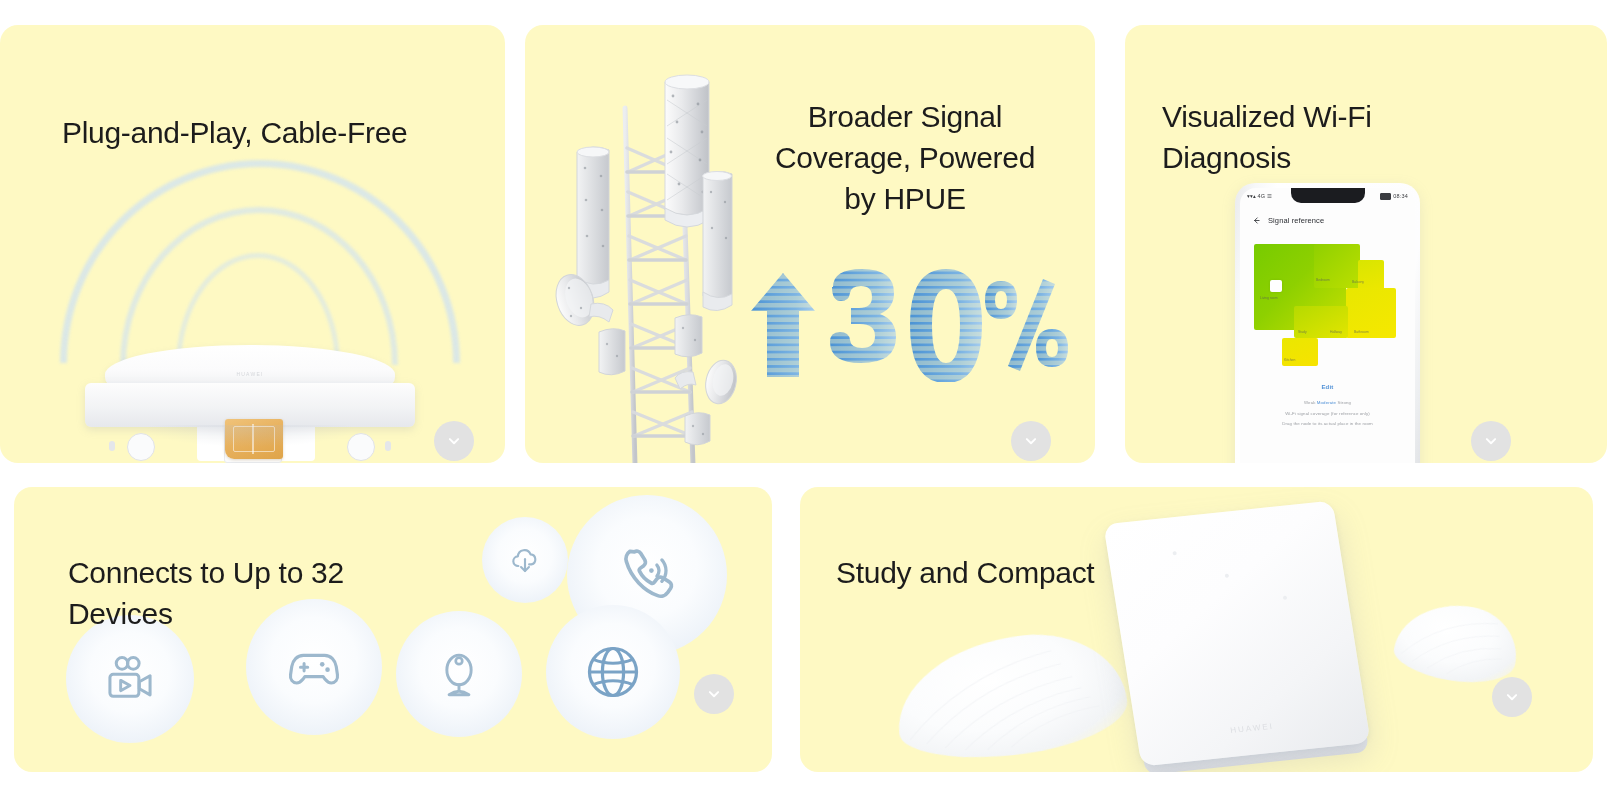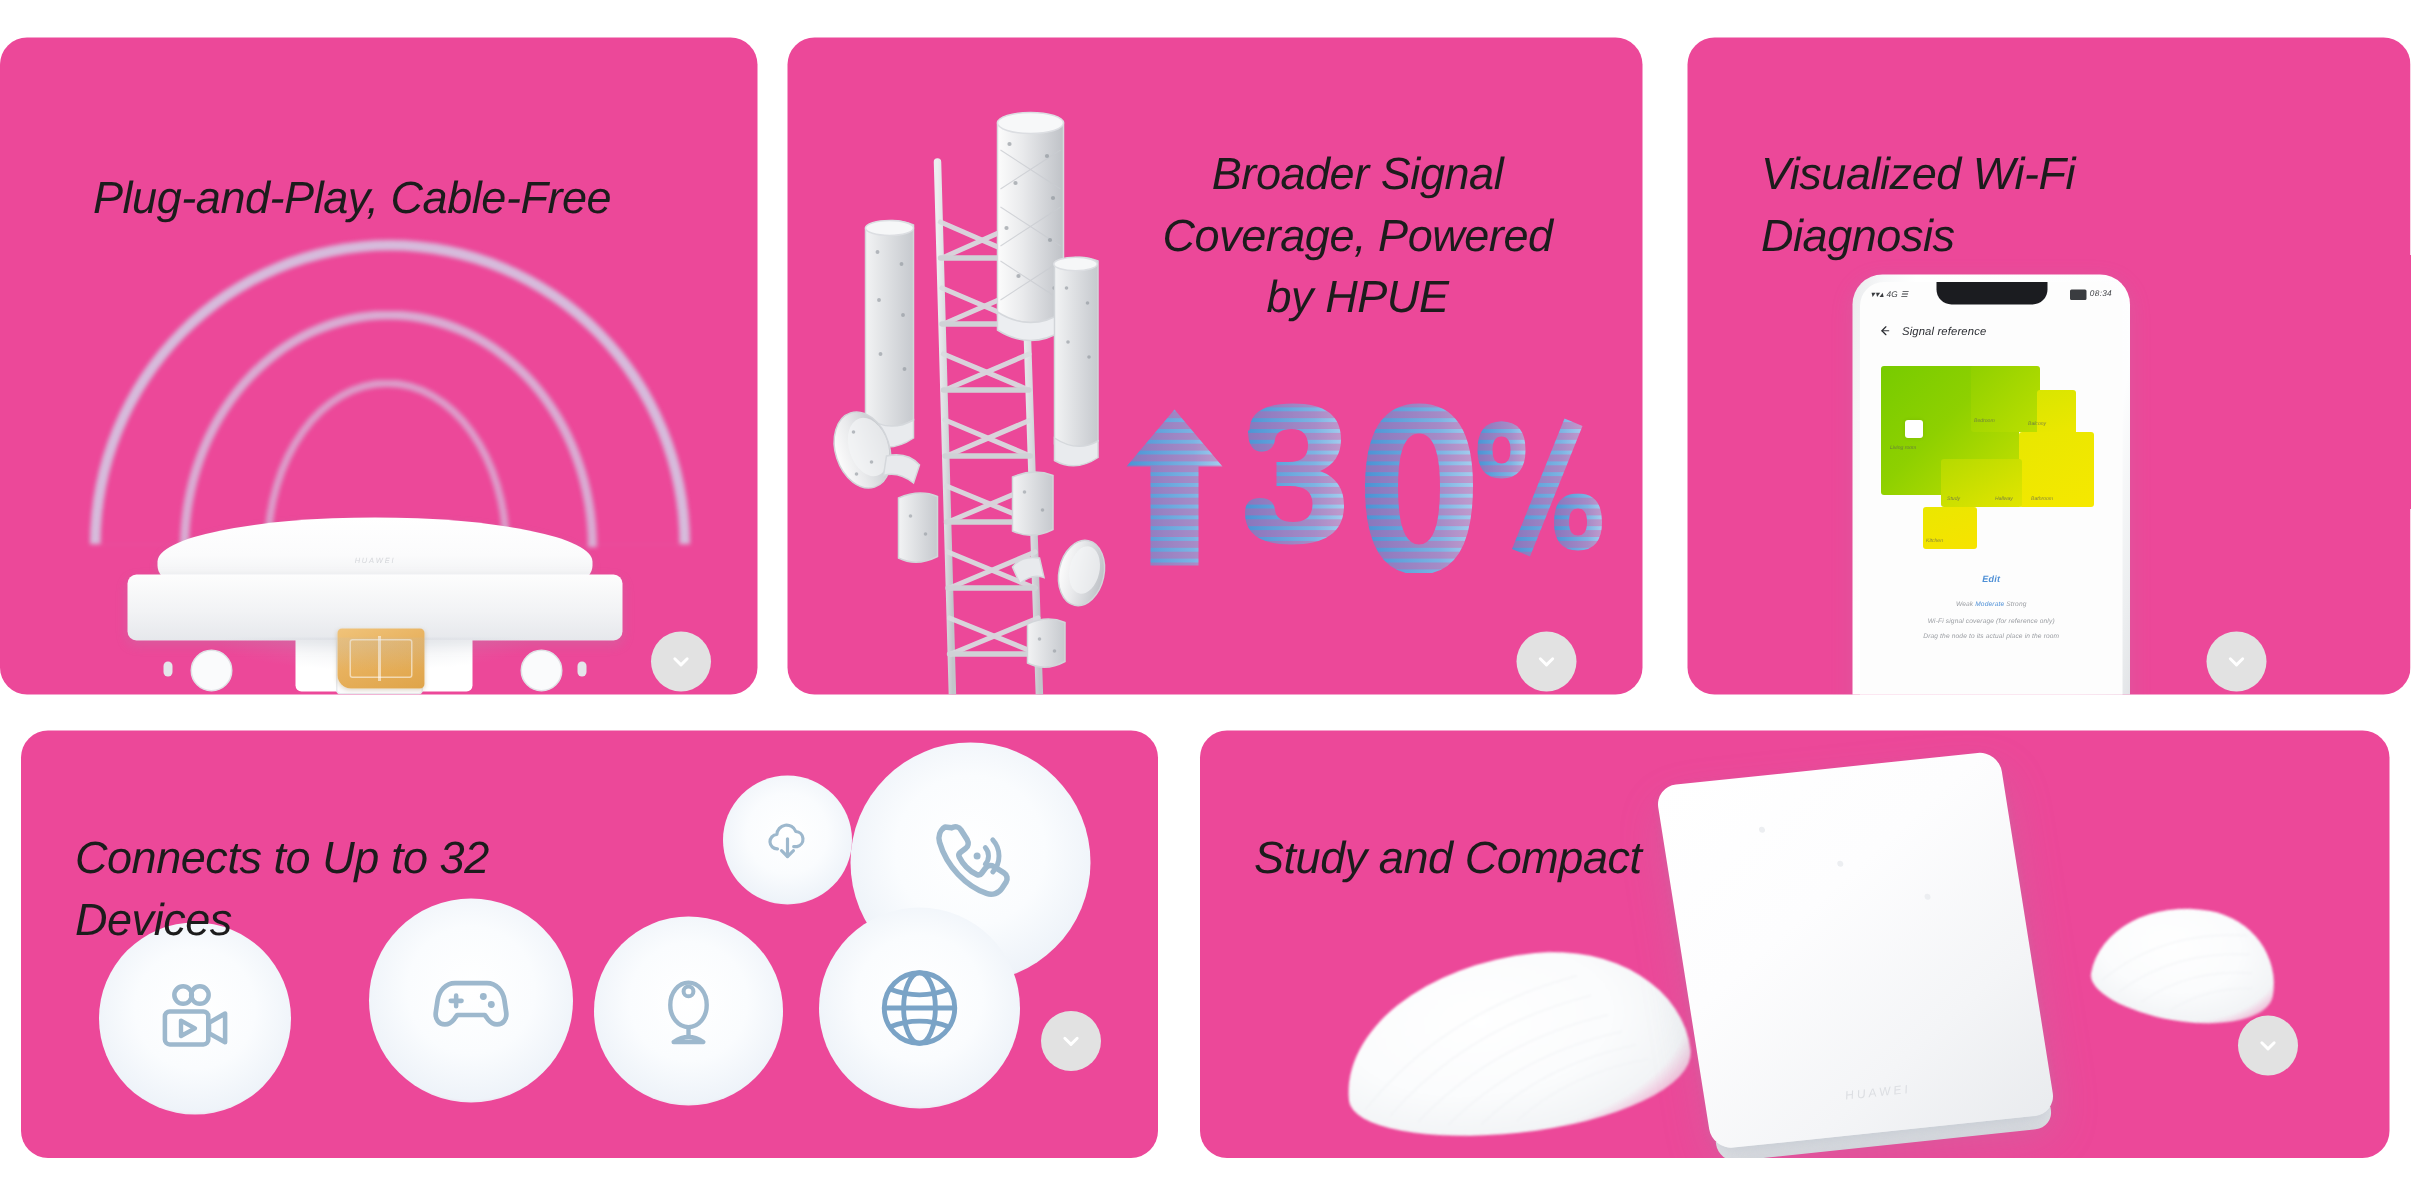--- a/index.html
+++ b/index.html
@@ -15,24 +15,23 @@
     position: relative;
   }
   .page {
     position: relative;
     width: 1607px;
     height: 800px;
     background: #ffffff;
   }
   .card {
     position: absolute;
-    background: #ec4899;
+    background: #fef9c3;
     border-radius: 18px;
     overflow: hidden;
-    font-style: italic;
   }
   .card-title {
     position: absolute;
     color: #1c1c1c;
     font-size: 30px;
     line-height: 41px;
     font-weight: 400;
     letter-spacing: -0.3px;
     white-space: pre-line;
     z-index: 6;
@@ -165,21 +164,21 @@
     left: 222px; top: 242px;
     width: 330px; height: 115px;
     z-index: 5;
   }
   .pct-wrap svg { display:block; }
 
   #card-tower .chev-btn { left: 1003px; top: 396px; }
 
   
   #card-phone { left: 1125px; top: 25px; width: 482px; height: 438px; }
-  #card-phone .card-title { left: 37px; top: 46px; width: 330px; margin-left: 12px; }
+  #card-phone .card-title { left: 37px; top: 46px; width: 330px; }
 
   .phone {
     position: absolute;
     left: 110px; top: 158px;
     width: 185px; height: 300px;
     background: linear-gradient(100deg,#e9eaec 0%,#f7f8f9 9%,#ffffff 18%,#fdfdfe 82%,#eceef0 93%, #dfe1e4 100%);
     border-radius: 20px 20px 4px 4px;
     box-shadow: 0 4px 14px rgba(150,160,175,.18);
     padding: 5px 5px 0 5px;
     box-sizing: border-box;
@@ -233,21 +232,21 @@
     font-size:4.4px; color:#9a9da2; letter-spacing:.1px;
   }
   .cap1 { top:212px; }
   .cap2 { top:223px; }
   .cap3 { top:233px; }
   .cap-accent { color:#4f90d6; }
   #card-phone .chev-btn { left: 346px; top: 396px; }
 
   
   #card-devices { left: 14px; top: 487px; width: 758px; height: 285px; }
-  #card-devices .card-title { left: 36px; top: 40px; width: 360px; }
+  #card-devices .card-title { left: 54px; top: 40px; width: 360px; }
 
   .bubble {
     position:absolute;
     border-radius:50%;
     background: radial-gradient(circle at 50% 45%, #ffffff 0%, #fafcfe 42%, #eef3f9 72%, rgba(238,243,249,0) 100%);
     display:flex; align-items:center; justify-content:center;
   }
   .bubble svg { display:block; }
 
   #card-devices .chev-btn { left: 680px; top: 187px; }

